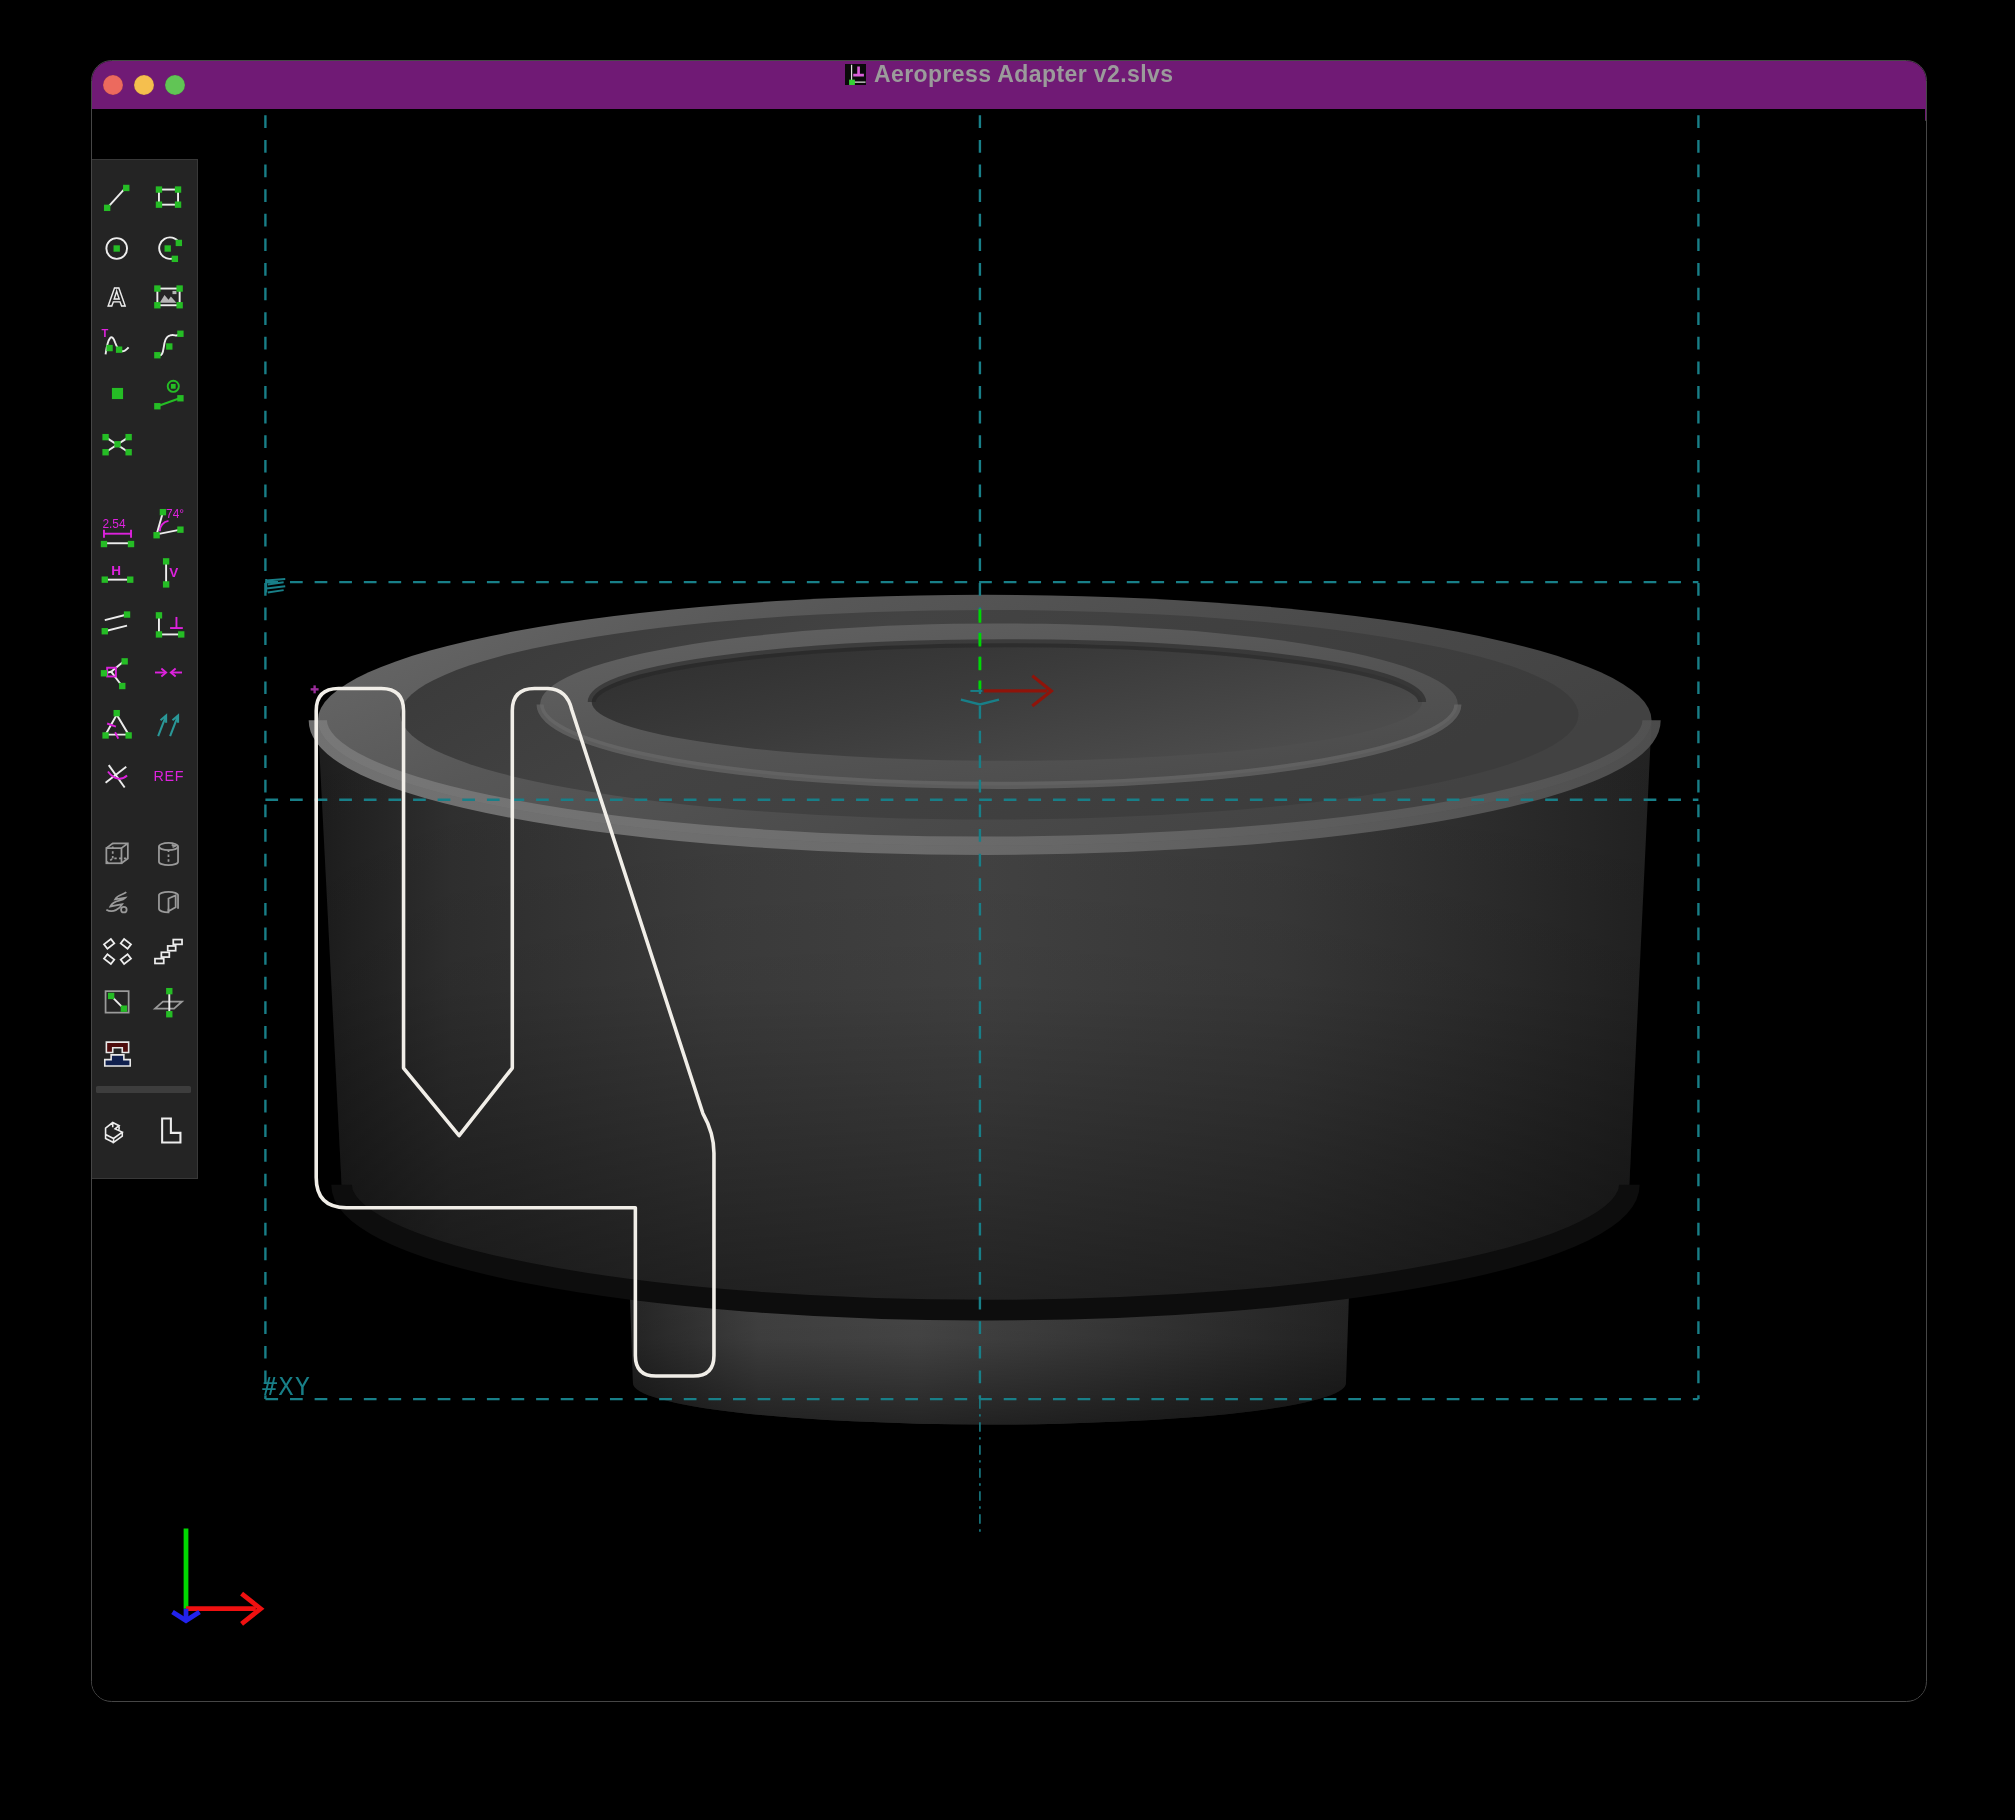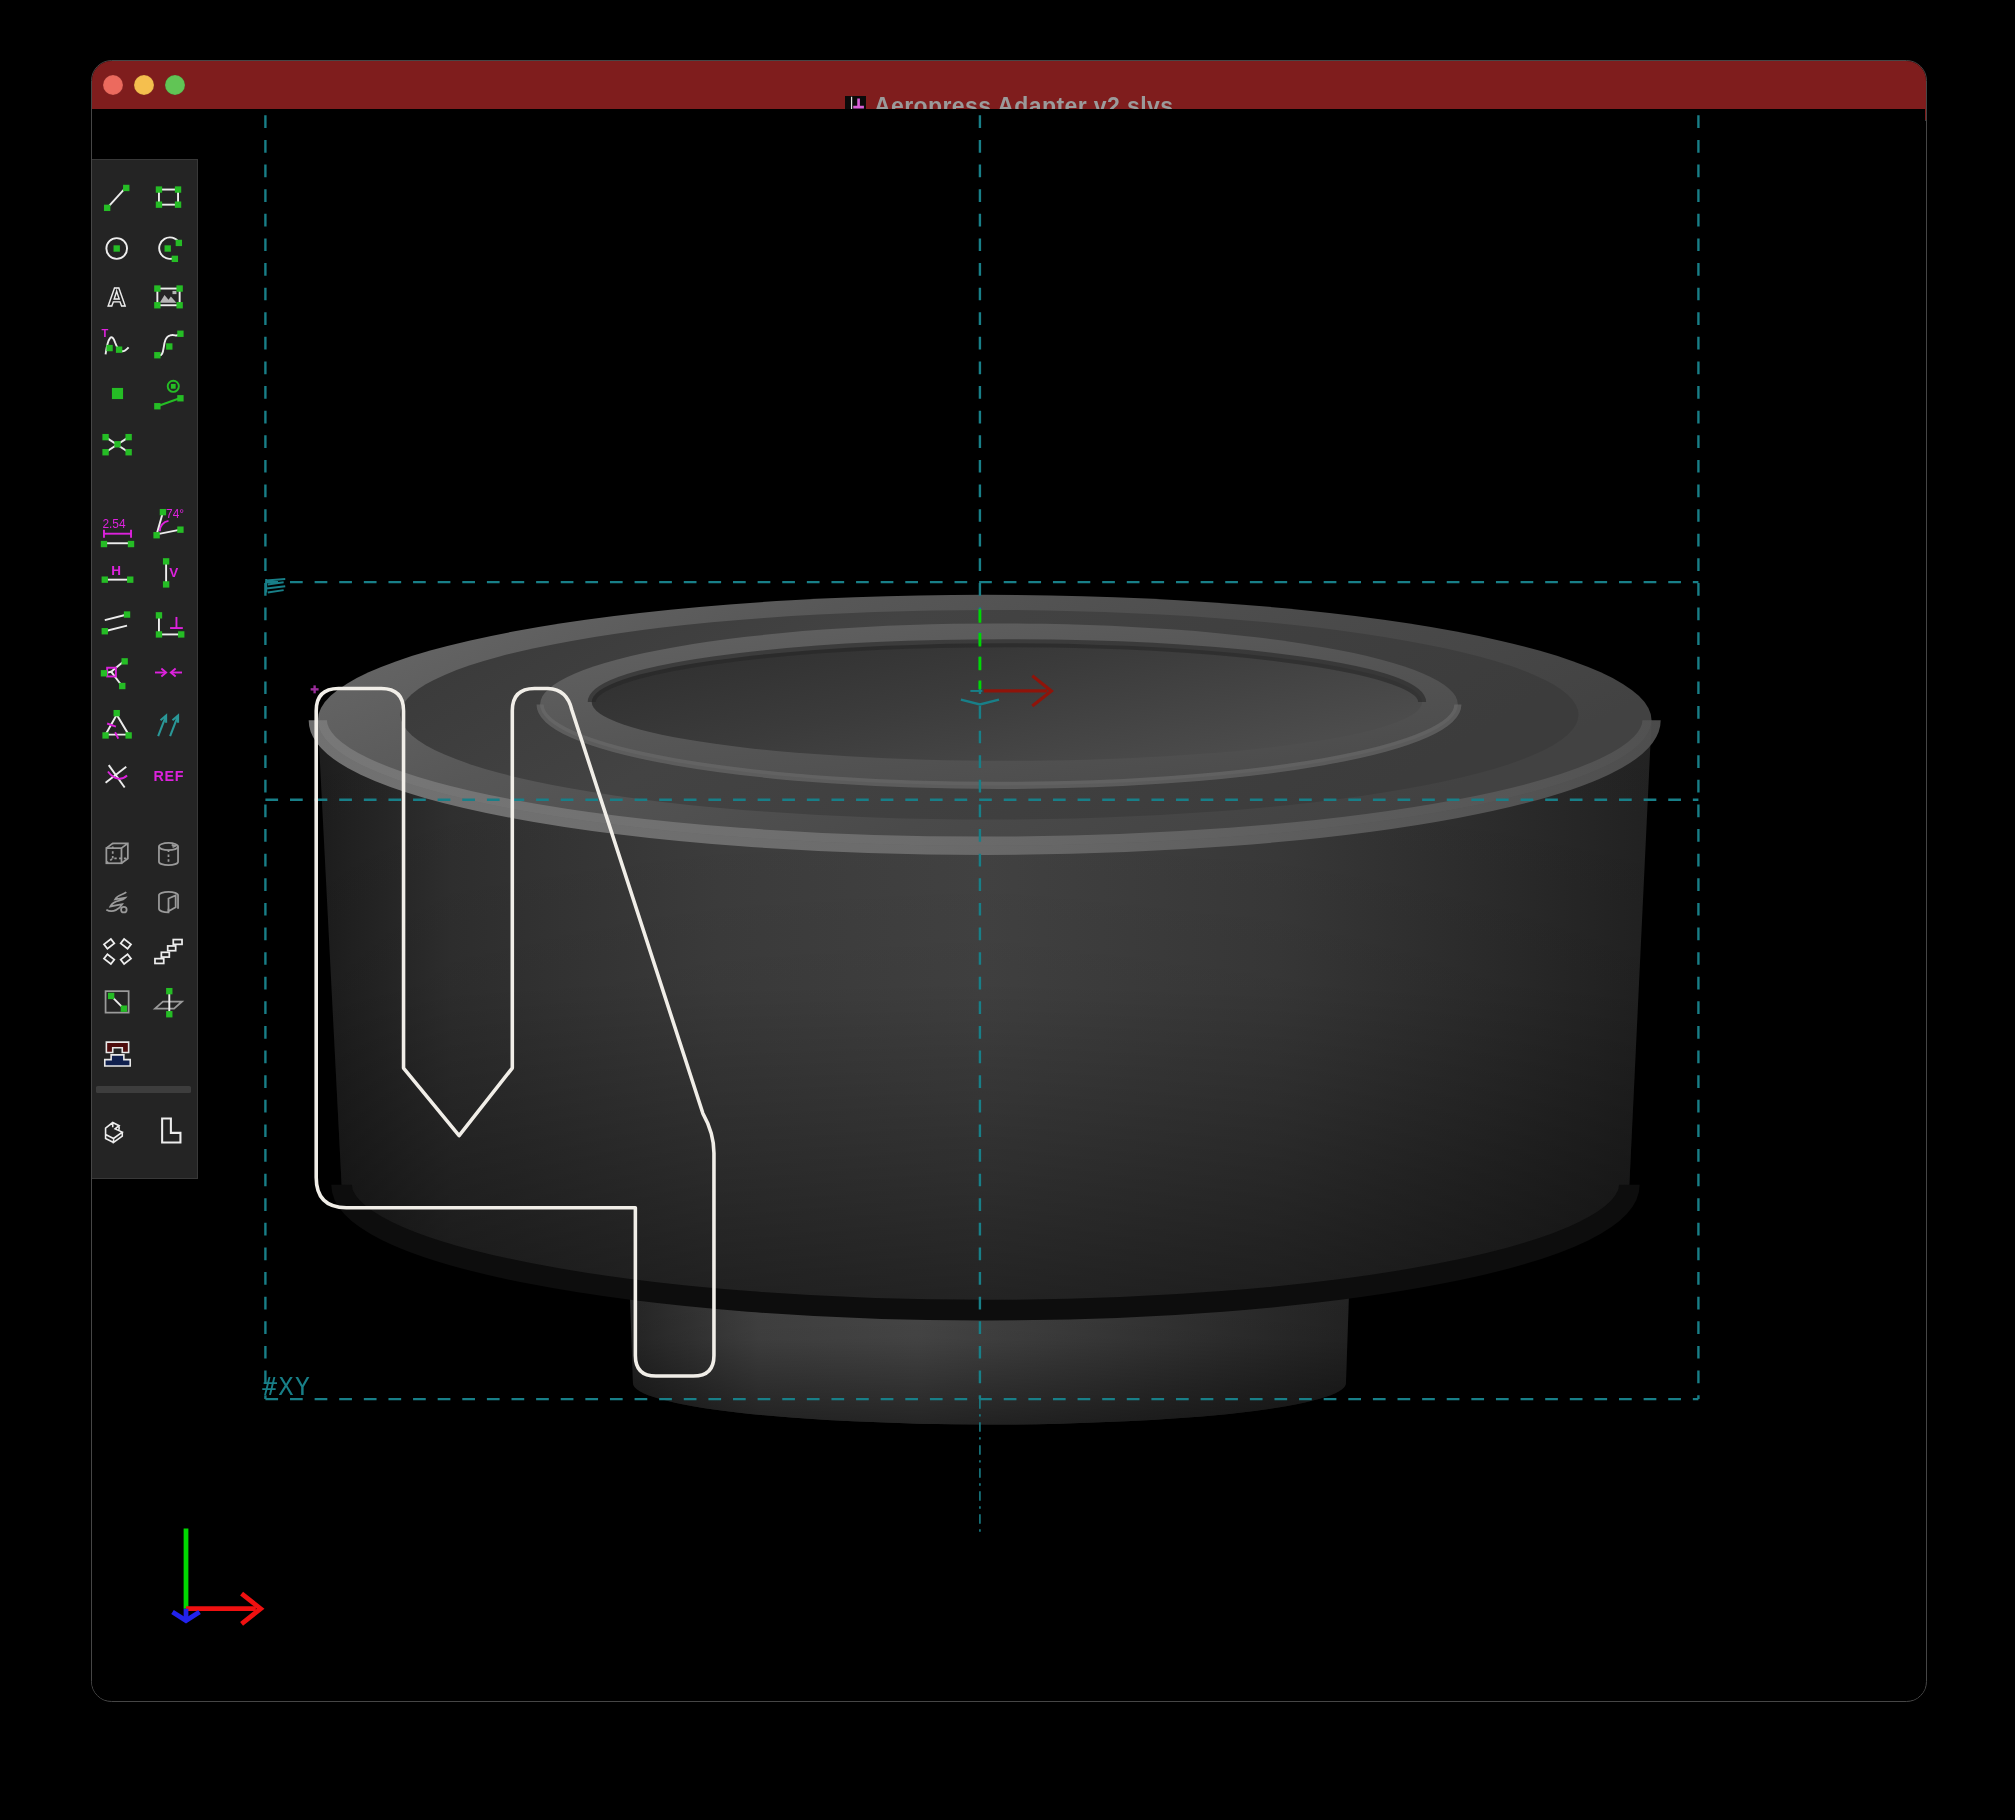--- a/index.html
+++ b/index.html
@@ -5,22 +5,22 @@
   :root{
     --teal:#187f88; --green:#25bd25; --magenta:#dd22dd; --sketch-white:#f1eee8;
     --axis-red:#f01010; --axis-green:#00d800; --axis-blue:#2222ee;
     --origin-red:#8f140a; --title-gray:#9b9b9b; --panel-bg:#242424;
   }
   html,body{margin:0;padding:0;background:#000;}
   #screen{position:relative;width:2015px;height:1820px;background:#000;overflow:hidden;
           font-family:"Liberation Sans",sans-serif;}
   #window{position:absolute;left:91px;top:60px;width:1836px;height:1642px;
           background:#000;border:1.6px solid #464646;border-radius:20.6px;box-sizing:border-box;overflow:hidden;}
-  #titlebar{position:absolute;left:0;top:0;width:100%;height:60px;background:#7f1d1d;
-            border-bottom:1.6px solid #3e3e3e;box-sizing:border-box;display:flex;align-items:flex-end;}
+  #titlebar{position:absolute;left:0;top:0;width:100%;height:60px;background:#701a75;
+            border-bottom:1.6px solid #3e3e3e;box-sizing:border-box;display:flex;align-items:flex-start;}
   .tl{width:20px;height:20px;border-radius:50%;display:inline-block;margin-right:11px;
       box-shadow:inset 0 0 0.8px rgba(0,0,0,.35);}
   #traffic{position:absolute;left:11px;top:13.5px;display:flex;}
   #titlewrap{margin:0 auto;display:flex;align-items:center;gap:8px;}
   #titletext{color:var(--title-gray);font-weight:bold;font-size:23px;letter-spacing:0.4px;}
   #viewport{position:absolute;left:0;top:48px;width:1833px;height:1591px;background:#000;}
   #toolbar{position:absolute;left:0;top:50px;width:106px;height:1020px;background:var(--panel-bg);
            border:0.8px solid #383838;border-left:none;box-sizing:border-box;}
   .tool{position:absolute;width:35px;height:35px;cursor:pointer;}
   .tool svg{width:100%;height:100%;display:block;}
@@ -361,21 +361,21 @@
               <path d="M27,18 L34,12 L34,21" stroke="#2a9898" stroke-width="2.6" fill="none"></path>
             </svg>
           </div>
           <div class="tool" style="left: 8px; top: 598px;">
             <svg viewBox="0 0 44 44">
               <line x1="7" y1="31" x2="33" y2="11" stroke="#ededed" stroke-width="2.4" fill="none"></line>
               <line x1="11" y1="9" x2="31" y2="37" stroke="#ededed" stroke-width="2.4" fill="none"></line>
               <path d="M10,17 C18,28 28,28 34,22" stroke="#dd22dd" stroke-width="2.4" fill="none"></path>
             </svg>
           </div>
-          <div class="tool" style="left: 59px; top: 598px; font-weight: bold;">
+          <div class="tool" style="left: 59px; top: 598px;">
             <svg viewBox="0 0 44 44">
               <text x="3" y="29" fill="#dd22dd" font-family="Liberation Sans, sans-serif" font-size="18" letter-spacing="1">REF</text>
             </svg>
           </div>
           <div class="tool" style="left: 8px; top: 677px;">
             <svg viewBox="0 0 44 44">
               <rect x="8" y="14" width="19" height="19" stroke="#9a9a9a" stroke-width="2.2" fill="none"></rect>
               <path d="M8,14 L16,8 L35,8 L35,27 L27,33 M27,14 L35,8" stroke="#9a9a9a" stroke-width="2.2" fill="none"></path>
               <path d="M8,33 L16,27 L35,27 M16,27 L16,8" stroke="#9a9a9a" stroke-width="2.2" fill="none" stroke-dasharray="3 3"></path>
             </svg>

